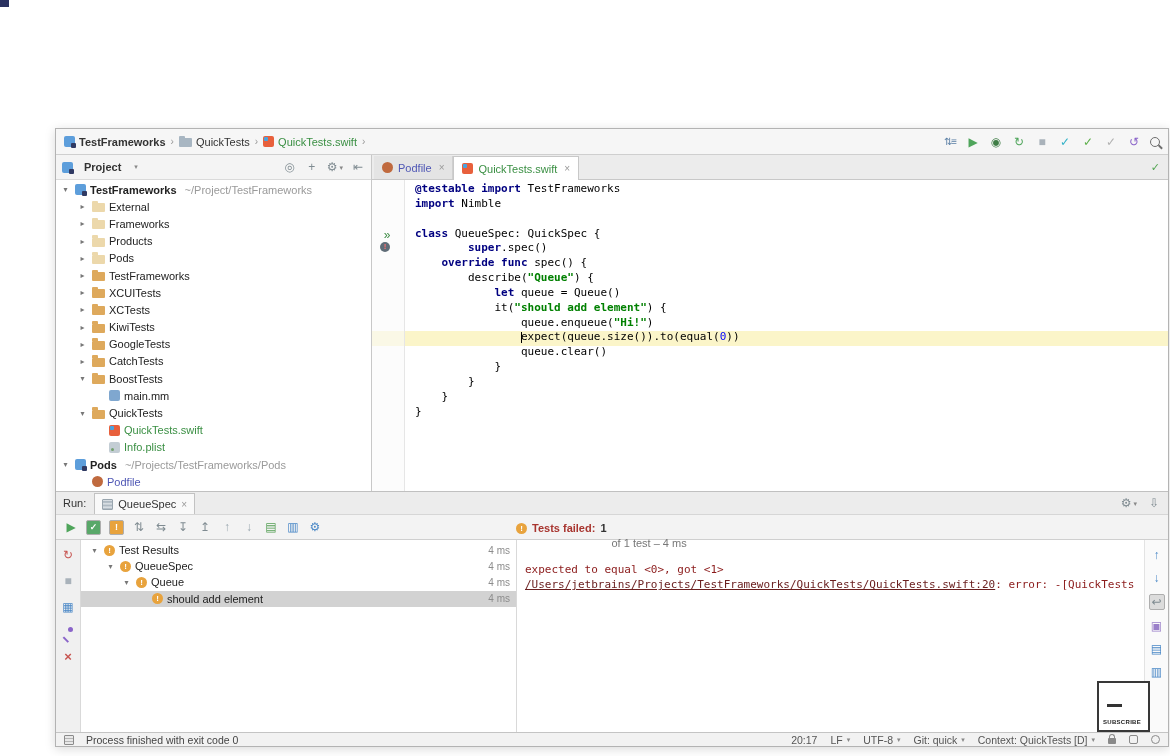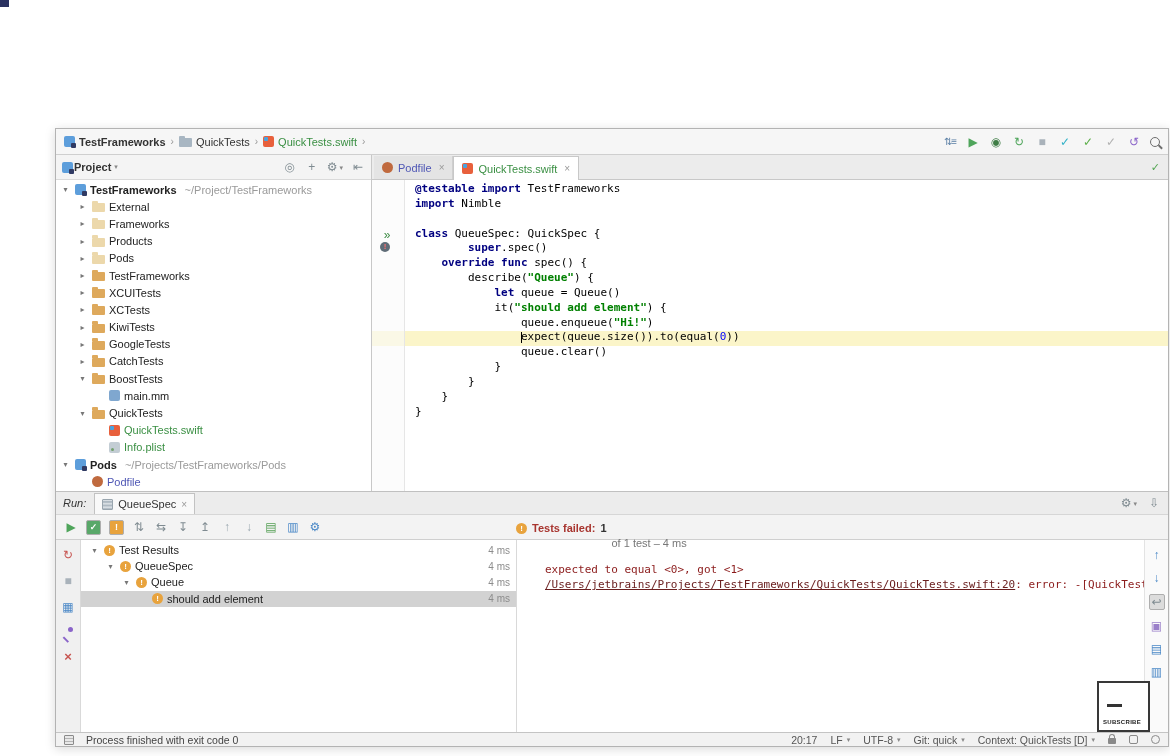--- a/index.html
+++ b/index.html
@@ -39,21 +39,21 @@
   #breadcrumb{display:flex;align-items:center;gap:5px;font-size:11px;color:#333;white-space:nowrap;}
   .bc-item{display:flex;align-items:center;gap:4px;}
   .bc-sep{color:#999;font-size:10px;}
   #bc-right{margin-left:auto;display:flex;align-items:center;gap:9px;}
   #structure-icon{font-size:10px;color:#5a7fa5;letter-spacing:-1px;}
   #runconfig{display:flex;align-items:center;gap:5px;background:#fff;border:1px solid #c4c4c4;border-radius:3px;height:18px;padding:0 6px;font-size:10.5px;color:#333;white-space:nowrap;}
   #toolbar-buttons{display:flex;align-items:center;gap:9px;}
 
   
   #project-panel{position:absolute;left:0;top:26px;width:315px;height:336px;background:#fff;box-sizing:border-box;}
-  #project-header{height:24px;background:#f4f4f4;border-bottom:1px solid #dadada;display:flex;align-items:center;gap:1px;padding:0 6px;font-size:11px;color:#333;}
+  #project-header{height:24px;background:#f4f4f4;border-bottom:1px solid #dadada;display:flex;align-items:center;gap:11px;padding:0 6px;font-size:11px;color:#333;}
   #project-title{font-weight:700;}
   #project-header-icons{margin-left:auto;display:flex;align-items:center;gap:8px;}
   #project-tree{position:absolute;left:0;top:24px;right:0;bottom:0;padding-top:2px;overflow:hidden;}
   .trow{display:flex;align-items:center;height:17.2px;font-size:11px;color:#222;gap:4px;white-space:nowrap;}
   .trow .arrow{width:11px;text-align:center;color:#777;font-size:8px;flex:none;}
   .tsuffix{color:#9a9a9a;margin-left:4px;}
 
   
   #editor{position:absolute;left:315px;top:26px;right:0;height:336px;border-left:1px solid #c8c8c8;background:#fff;box-sizing:border-box;overflow:hidden;}
   #tabbar{position:relative;height:24px;background:#ececec;border-bottom:1px solid #c8c8c8;display:flex;align-items:flex-end;padding-left:2px;z-index:4;}
@@ -69,21 +69,21 @@
   .kw{color:#000080;font-weight:700;}
   .str{color:#008000;font-weight:700;}
   .num{color:#0000ff;}
   .pl{color:#000;}
   .caret{display:inline-block;width:1px;height:11px;background:#000;vertical-align:middle;margin-right:-1px;}
   #inspection-ok{position:absolute;top:6px;right:8px;color:#53a653;font-size:11px;z-index:4;}
 
   
   #runpanel{position:absolute;left:0;top:362px;right:0;height:243px;border-top:1px solid #c0c0c0;background:#fff;box-sizing:border-box;}
   #run-header{height:22px;background:#ececec;display:flex;align-items:center;gap:8px;padding:0 7px;font-size:11px;color:#333;}
-  #run-label{flex:none;font-style:italic;}
+  #run-label{flex:none;}
   #run-tab{display:flex;align-items:center;gap:5px;background:#f9f9f9;border:1px solid #c2c2c2;border-bottom:none;height:20px;align-self:flex-end;padding:0 7px;font-size:11px;}
   #run-tab-close{color:#999;font-size:10px;}
   #run-header-icons{margin-left:auto;display:flex;align-items:center;gap:10px;}
   #run-toolbar{position:absolute;left:0;top:22px;right:0;height:26px;border-top:1px solid #d6d6d6;border-bottom:1px solid #cfcfcf;background:#f3f3f3;display:flex;align-items:center;padding-left:8px;box-sizing:border-box;}
   #run-toolbar-icons{display:flex;align-items:center;gap:8px;}
   .circ{width:13px;height:13px;min-width:0;border-radius:50%;color:#fff;font-size:9px;font-weight:700;}
   .circ.pass{background:#59a869;}
   .circ.fail{background:#e8a33d;}
   #test-status{position:absolute;left:460px;top:0;height:26px;display:flex;align-items:center;gap:5px;font-size:11px;white-space:nowrap;}
   .ts-title{color:#a8352f;font-weight:700;}
@@ -95,21 +95,21 @@
   .pinicon{position:relative;width:11px;height:11px;min-width:0;}
   .pinicon::before{content:"";position:absolute;right:1px;top:1px;width:5px;height:5px;background:#8a64c9;border-radius:50%;}
   .pinicon::after{content:"";position:absolute;left:0;bottom:0;width:7px;height:1.5px;background:#8a64c9;transform:rotate(45deg);transform-origin:left bottom;}
   #test-tree{position:absolute;left:25px;top:0;width:435px;bottom:0;padding-top:2px;box-sizing:border-box;overflow:hidden;}
   .ttrow{position:relative;display:flex;align-items:center;gap:4px;height:16.2px;font-size:11px;color:#222;white-space:nowrap;}
   .ttrow .arrow{width:11px;text-align:center;color:#777;font-size:8px;flex:none;}
   .ttrow.sel{background:#d2d2d2;}
   .ttime{position:absolute;right:6px;color:#8c8c8c;font-size:10px;}
   .warn{width:11px;height:11px;border-radius:50%;background:#e8a33d;color:#fff;font-size:8px;font-weight:700;display:inline-flex;align-items:center;justify-content:center;flex:none;}
   #console{position:absolute;left:460px;top:0;right:24px;bottom:0;border-left:1px solid #d9d9d9;padding:22px 0 0 8px;font:11px/15px "DejaVu Sans Mono",monospace;box-sizing:border-box;overflow:hidden;}
-  .conline{white-space:pre;margin-left:20px;}
+  .conline{white-space:pre;}
   .cerr{color:#8b1a1a;}
   .clink{color:#6b2020;text-decoration:underline;}
   #right-rail{position:absolute;right:0;top:0;bottom:0;width:24px;border-left:1px solid #e3e3e3;display:flex;flex-direction:column;align-items:center;padding-top:8px;gap:9px;box-sizing:border-box;background:#fafafa;}
 
   
   #statusbar{position:absolute;left:0;bottom:0;right:0;height:14px;background:#f2f2f2;border-top:1px solid #c4c4c4;display:flex;align-items:center;gap:12px;padding:0 8px;font-size:10.5px;color:#444;box-sizing:border-box;white-space:nowrap;}
   .gridic{width:10px;height:10px;border:1px solid #8a8a8a;background:linear-gradient(#b5b5b5 1px,transparent 1px) 0 2px/10px 3px #e8e8e8;box-sizing:border-box;border-radius:1px;flex:none;}
   #status-right{margin-left:auto;display:flex;align-items:center;gap:13px;color:#555;}
   .sbitem{display:flex;align-items:center;gap:2px;}
   .sbic{display:inline-block;flex:none;}

